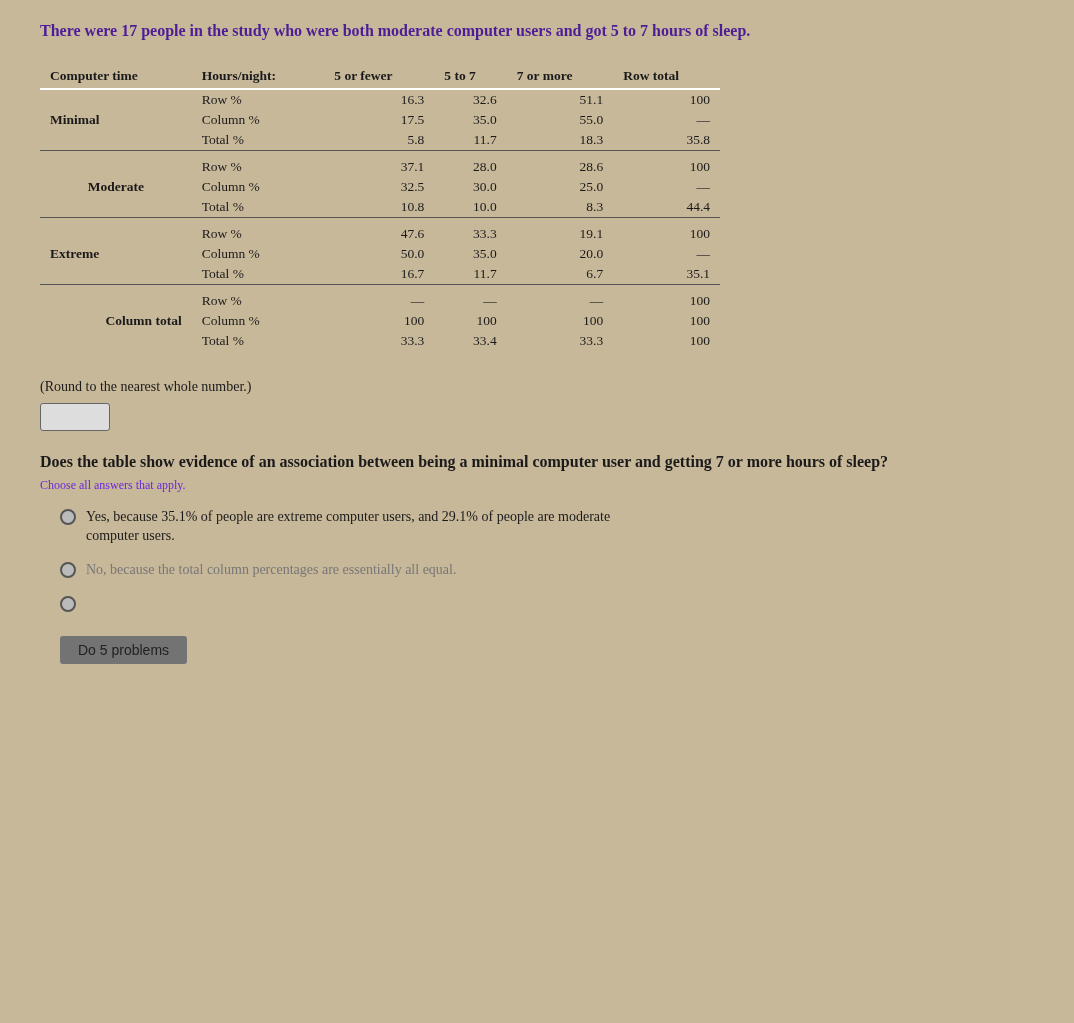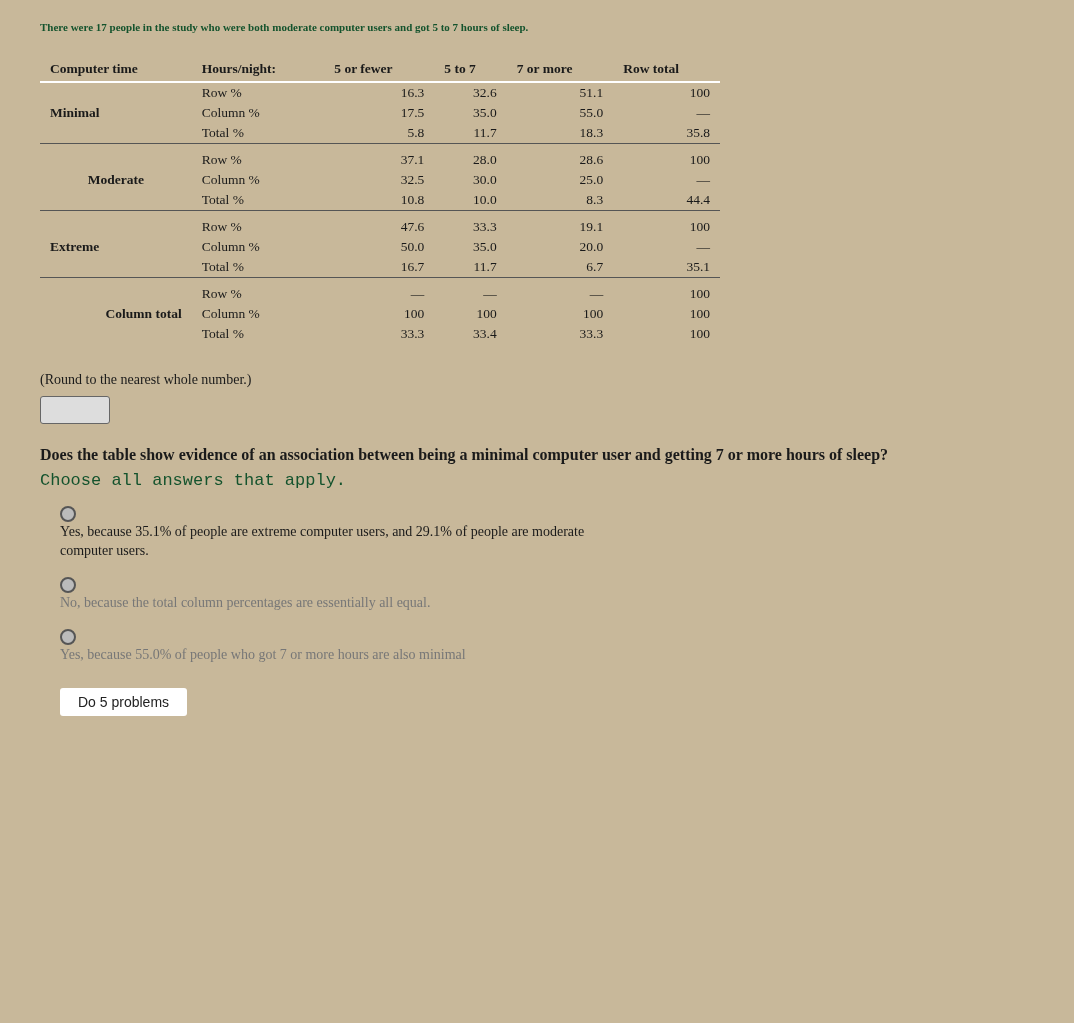--- a/index.html
+++ b/index.html
@@ -8,25 +8,25 @@
       background: #c8b89a;
       font-family: 'Times New Roman', Times, serif;
       font-size: 14px;
       color: #1a1a1a;
       width: 1074px;
       min-height: 1023px;
       padding: 20px 40px 40px 40px;
     }
 
     .intro-text {
-      font-size: 11px;
+      font-size: 16px;
       font-weight: bold;
       margin-bottom: 24px;
       line-height: 1.4;
-      color: #14532d;
+      color: #4c1d95;
     }
 
     .data-table {
       border-collapse: collapse;
       margin-bottom: 28px;
       width: 680px;
     }
 
     .data-table th, .data-table td {
       padding: 2px 10px;
@@ -85,36 +85,34 @@
     }
 
     .question2-text {
       font-size: 16px;
       font-weight: bold;
       line-height: 1.4;
       margin-bottom: 4px;
     }
 
     .choose-label {
-      font-size: 17px;
+      font-size: 12px;
       margin-bottom: 14px;
-      color: #14532d;
-      font-family: Liberation Mono, monospace;
+      color: #6d28d9;
     }
 
     .options-container {
       margin-left: 20px;
     }
 
     .option-item {
       display: flex;
       align-items: flex-start;
       margin-bottom: 14px;
       font-size: 14px;
-      flex-direction: column;
     }
 
     .radio-btn {
       width: 16px;
       height: 16px;
       border-radius: 50%;
       border: 2px solid #555;
       background: #bbb;
       margin-right: 10px;
       margin-top: 2px;
@@ -124,21 +122,21 @@
     .option-text {
       line-height: 1.4;
       max-width: 580px;
     }
 
     .option-text.faded {
       color: #777;
     }
 
     .bottom-btn {
-      background: #ffffff;
+      background: #737373;
       color: #222;
       border: none;
       padding: 6px 18px;
       font-size: 14px;
       border-radius: 3px;
       cursor: pointer;
       margin-top: 10px;
       margin-left: 20px;
     }
 
@@ -278,17 +276,16 @@
   <div class="option-item">
         <div class="radio-btn"></div>
         <span class="option-text">Yes, because 35.1% of people are extreme computer users, and 29.1% of people are moderate computer users.</span>
       </div>
       <div class="option-item">
         <div class="radio-btn"></div>
         <span class="option-text faded">No, because the total column percentages are essentially all equal.</span>
       </div>
       <div class="option-item">
         <div class="radio-btn"></div>
-        <span class="option-text faded">Yes, because 55.0% of people who got 7 or more hours are also minimal</span>
       </div>
     </div>
   <button class="bottom-btn">Do 5 problems</button>
 </div>
 
 </body></html>

